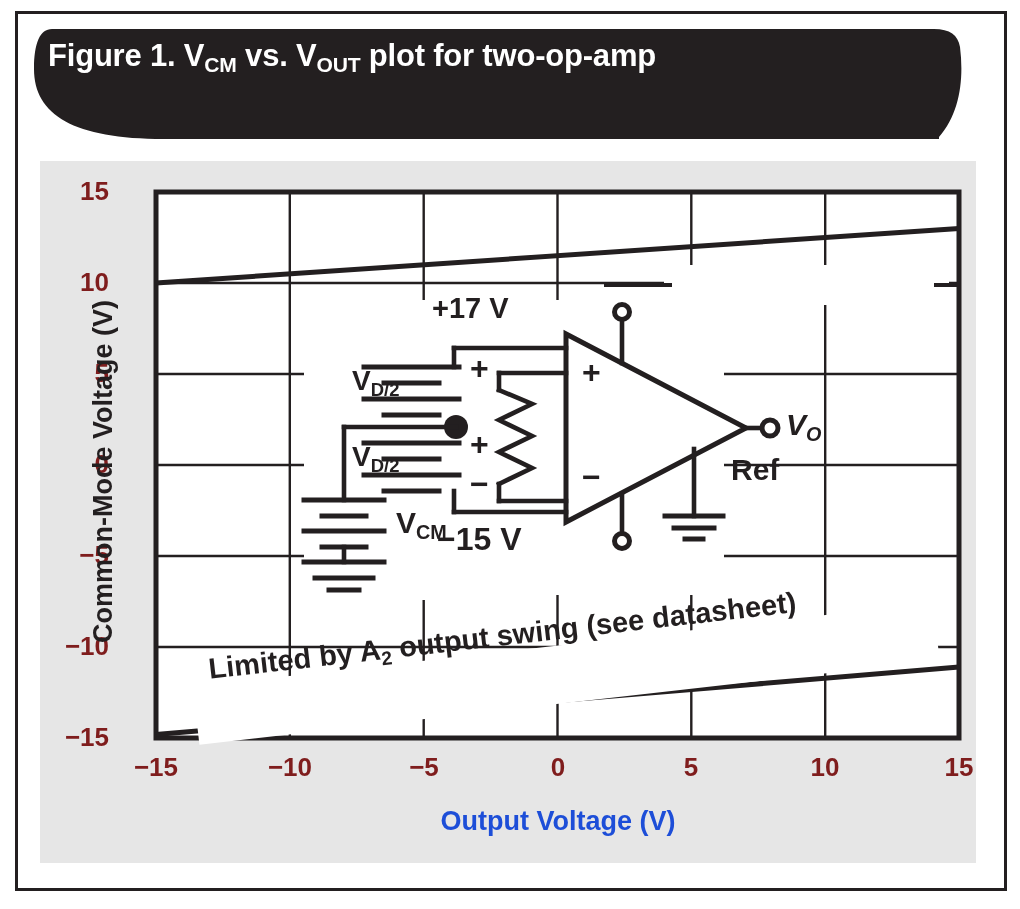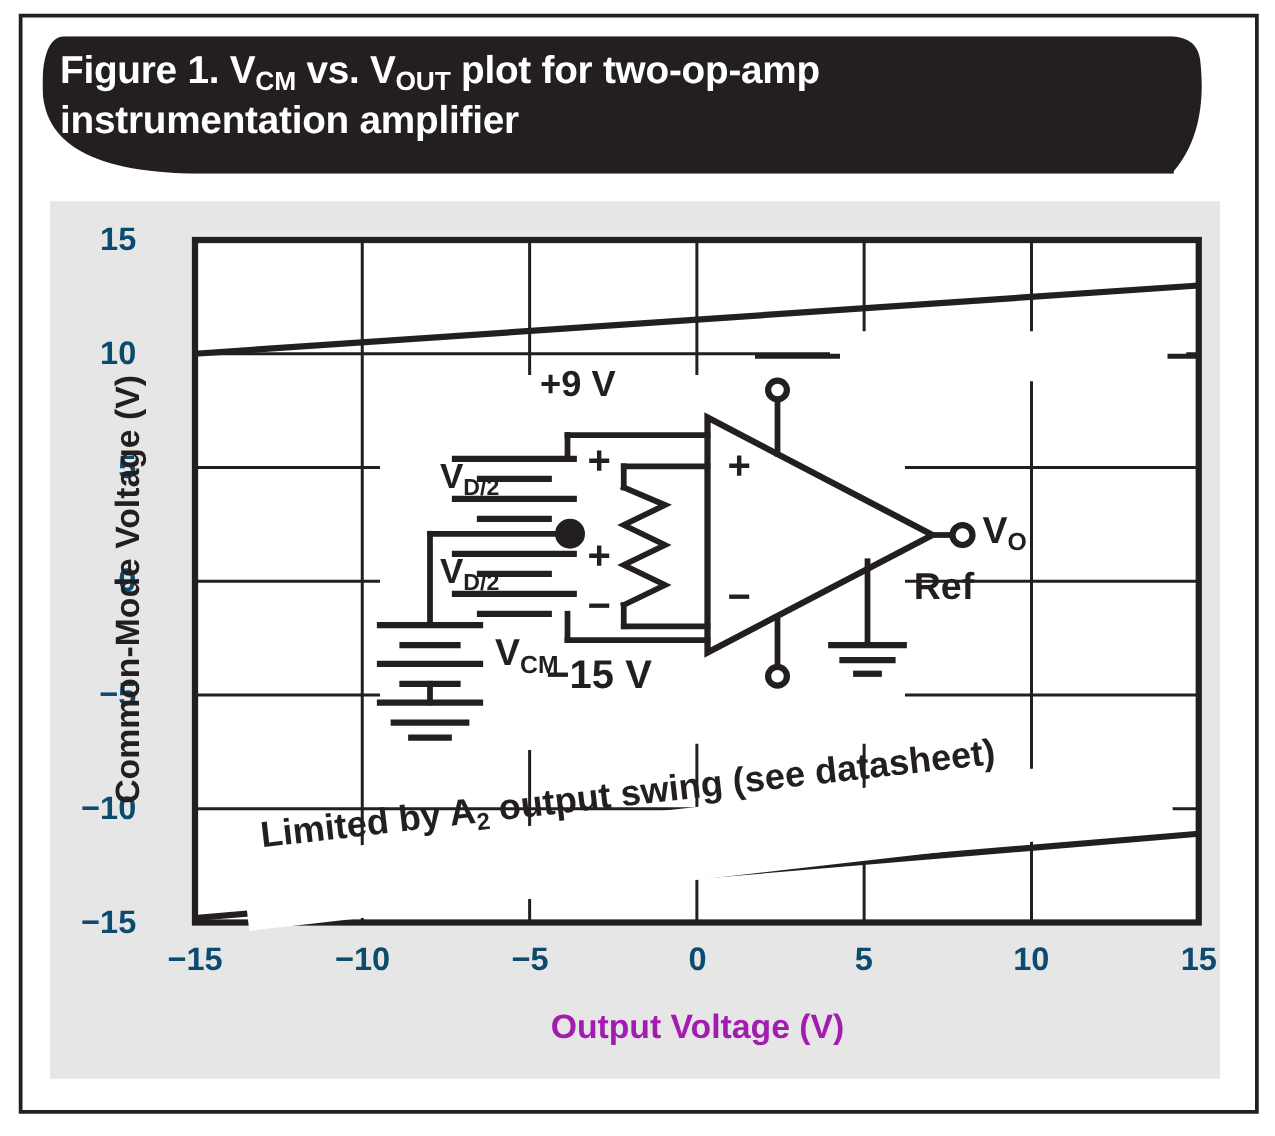--- a/index.html
+++ b/index.html
@@ -83,40 +83,40 @@
 
   
   .x-axis-title {
     position: absolute;
     left: 152px;
     top: 806px;
     width: 804px;
     text-align: center;
     font-size: 27px;
     font-weight: bold;
-    color: #a21caf;
+    color: #1d4ed8;
   }
   .y-axis-title {
     position: absolute;
     left: -251px;
     top: 456px;
     width: 700px;
     text-align: center;
     font-size: 27px;
     font-weight: bold;
     color: #231f20;
     transform: rotate(-90deg);
     transform-origin: center center;
   }
 
   .tick-label {
     position: absolute;
     font-size: 26px;
     font-weight: bold;
-    color: #0c4a6e;
+    color: #7f1d1d;
     white-space: nowrap;
   }
   .xtick { text-align: center; width: 80px; }
   .ytick { text-align: right; width: 80px; }
 
   
   .c-label {
     position: absolute;
     font-weight: bold;
     color: #231f20;
@@ -143,21 +143,20 @@
     <svg width="934" height="110" viewBox="0 0 934 110" xmlns="http://www.w3.org/2000/svg">
       <path d="M 18 0 L 900 0 C 916 0 924 6 926 18 C 930 50 926 84 905 108 L 905 110 L 130 110
                C 40 110 0 86 0 40 C 0 14 6 0 18 0 Z" fill="#231f20"></path>
     </svg>
   </div>
 
   <div class="title-text">
     <div>
       <span>Figure 1. V</span><sub>CM</sub><span> vs. V</span><sub>OUT</sub><span> plot for two-op-amp</span>
     </div>
-    <div>instrumentation amplifier</div>
   </div>
 
   <div class="plot-stage">
     <svg width="1020" height="909" viewBox="0 0 1020 909" xmlns="http://www.w3.org/2000/svg">
 
       <rect x="152" y="192" width="803" height="546" fill="#ffffff"></rect>
 
       <g stroke="#231f20" stroke-width="2.4" fill="none">
         <line x1="285.8" y1="192" x2="285.8" y2="738"></line>
         <line x1="419.7" y1="192" x2="419.7" y2="738"></line>
@@ -279,25 +278,25 @@
   <div class="tick-label xtick" style="left:915px; top:752px;">15</div>
 
   <div class="x-axis-title">Output Voltage (V)</div>
   <div class="y-axis-title">Common-Mode Voltage (V)</div>
 
 
   <div class="c-label" style="left:203px; top:655px; font-size:29px; transform:rotate(-6.5deg); transform-origin:left top;">
     <span>Limited by A</span><sub>2</sub><span> output swing (see datasheet)</span>
   </div>
 
-  <div class="c-label" style="left:428px; top:294px; font-size:29px;"><span>+9 V</span></div>
+  <div class="c-label" style="left:428px; top:294px; font-size:29px;"><span>+17 V</span></div>
 
   <div class="c-label" style="left:433px; top:523px; font-size:32px;"><span>−15 V</span></div>
 
-  <div class="c-label" style="left:782px; top:410px; font-size:30px;">
+  <div class="c-label" style="left:782px; top:410px; font-size:30px;font-style:italic;">
     <span>V</span><sub>O</sub>
   </div>
 
   <div class="c-label" style="left:687px; top:455px; font-size:30px;margin-left:40px;"><span>Ref</span></div>
 
   <div class="c-label" style="left:392px; top:508px; font-size:30px;text-align:right;">
     <span>V</span><sub>CM</sub>
   </div>
 
   <div class="c-label" style="left:348px; top:367px; font-size:28px;">

